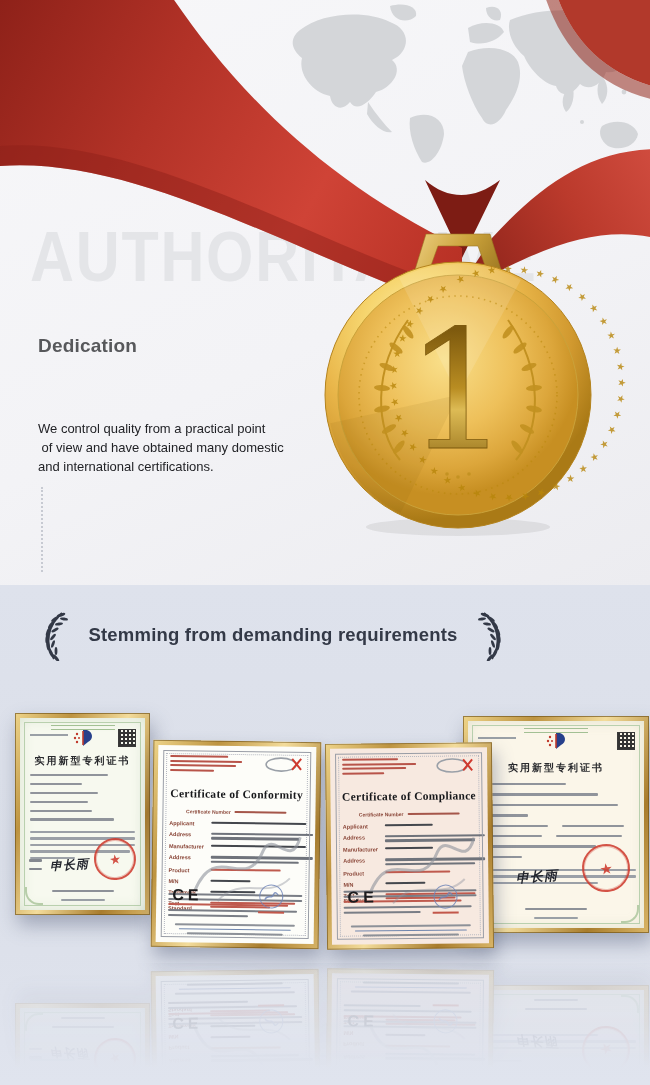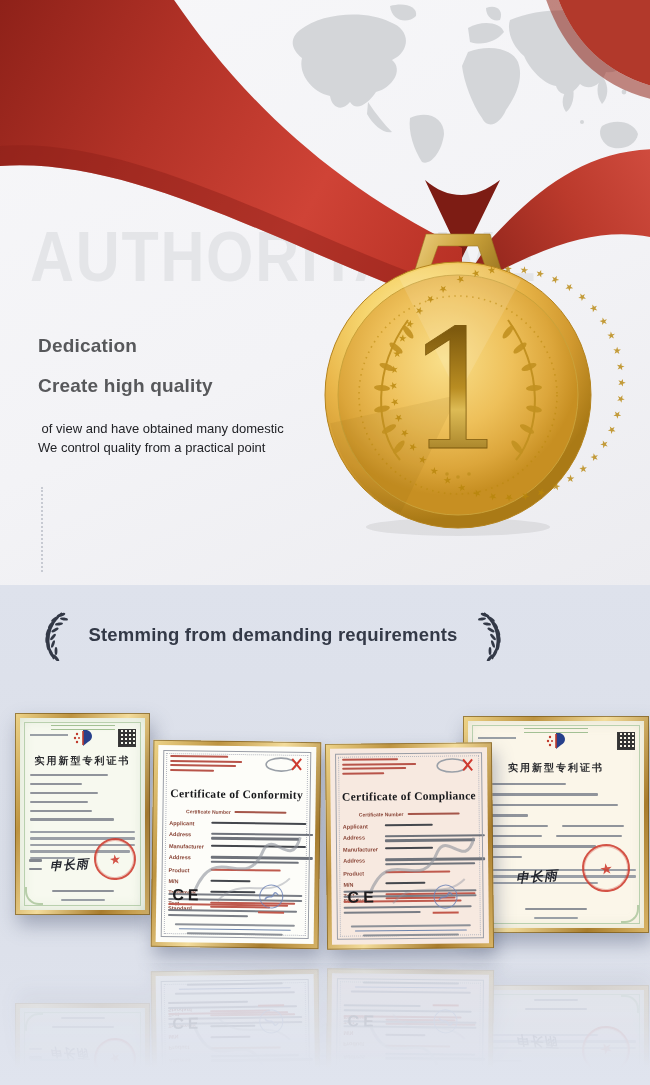--- a/index.html
+++ b/index.html
@@ -225,25 +225,25 @@
           <circle cx="447" cy="474" r="1.8"></circle>
             <circle cx="458" cy="477" r="1.8"></circle>
             <circle cx="469" cy="474" r="1.8"></circle>
         </g>
         <text x="458" y="448" text-anchor="middle" font-family="DejaVu Serif, serif" font-size="165" fill="url(#numG)" stroke="#7e5a0e" stroke-width=".8">1</text>
       </g>
     </svg>
 
     <div class="headline">
       <span>Dedication</span>
-      <span>Create high quality</span>
     </div>
     <div class="para">
+      <span>We control quality from a practical point</span>
       <span> of view and have obtained many domestic</span>
-      <span>We control quality from a practical point</span>
+      <span>and international certifications.</span>
     </div>
     <div class="dotted-line"></div>
   </section>
 
   <section class="lower">
 
     <div class="lower-heading">
       <svg class="laurel" viewBox="0 0 30 52">
         <path d="M22 4 C8 16 4 34 14 50" stroke="#333947" stroke-width="2" fill="none"></path>
         <g fill="#333947">

